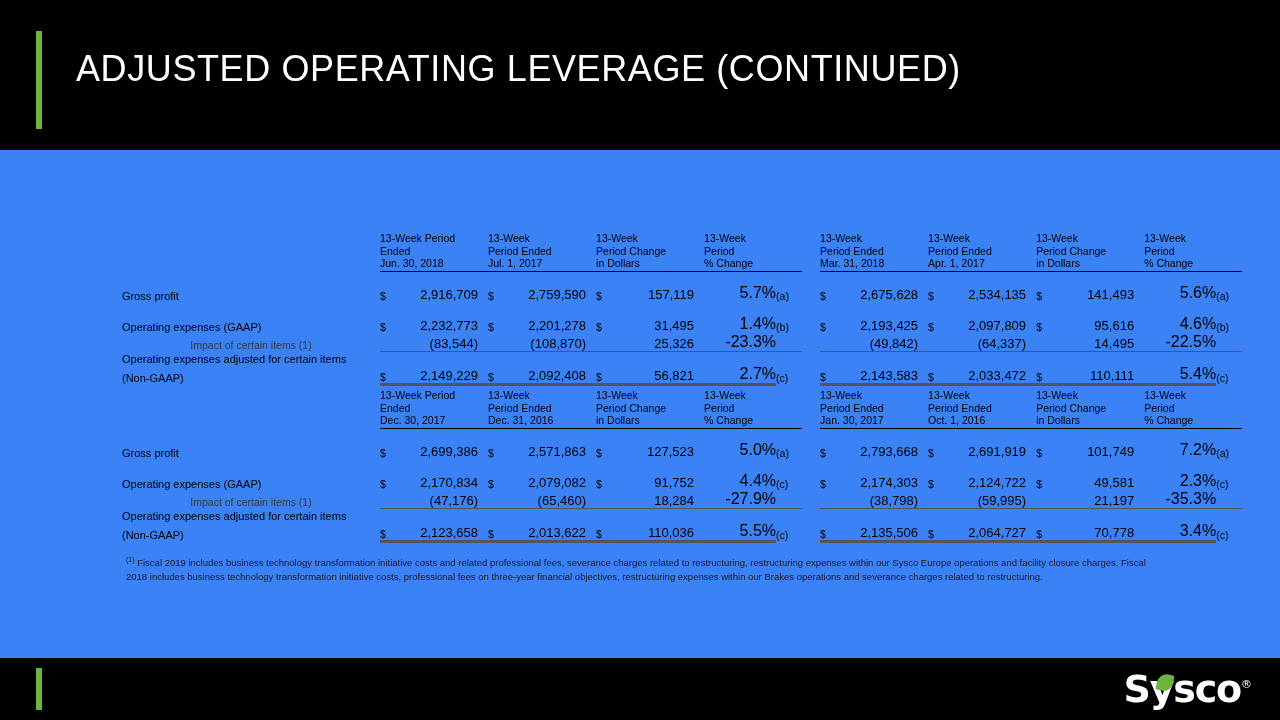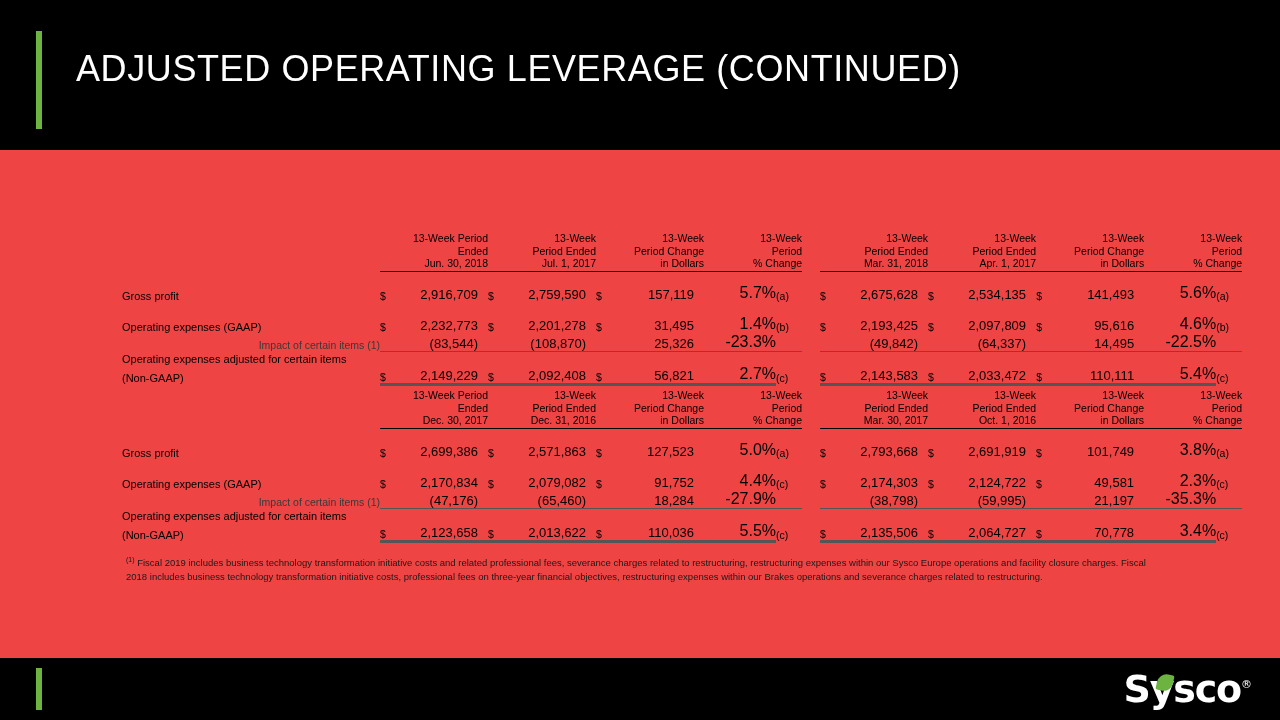--- a/index.html
+++ b/index.html
@@ -11,21 +11,21 @@
     width: 1280px;
     height: 720px;
     overflow: hidden;
     font-family: "Liberation Sans", sans-serif;
     color: #000000;
   }
   .slide {
     position: relative;
     width: 1280px;
     height: 720px;
-    background: #ef4444;
+    background: #3b82f6;
   }
 
   
   .header-band {
     position: absolute;
     left: 0;
     top: 0;
     width: 1280px;
     height: 150px;
     background: #000000;
@@ -135,41 +135,41 @@
   col.c-label  { width: 258px; }
   col.c-cur    { width: 14px;  }
   col.c-num    { width: 84px;  }
   col.c-gap    { width: 10px;  }
   col.c-pct    { width: 72px;  }
   col.c-note   { width: 26px;  }
   col.c-spacer { width: 18px;  }
 
   
   .hdr {
-    text-align: right;
+    text-align: left;
     font-weight: bold;
     font-size: 10.5px;
     line-height: 12.5px;
     padding-bottom: 2px;
     white-space: nowrap;
   }
   .hdr-underline { border-bottom: 1.3px solid #000; }
   tr.header-row td { padding-bottom: 1px; }
   tr.header-spacer td { height: 12px; }
 
   
   .lbl {
     text-align: left;
     font-weight: bold;
     font-size: 11px;
     white-space: nowrap;
     padding-right: 4px;
   }
   .lbl-light {
-    text-align: right;
+    text-align: center;
     font-weight: normal;
     font-size: 10.5px;
     color: #3a3a3a;
     white-space: nowrap;
   }
   .cur {
     text-align: left;
     font-weight: bold;
     font-size: 10.5px;
   }
@@ -483,21 +483,21 @@
           </td>
           <td class="hdr hdr-underline" colspan="2">
             <div>13-Week</div>
             <div>Period</div>
             <div>% Change</div>
           </td>
           <td></td>
           <td class="hdr hdr-underline" colspan="3">
             <div>13-Week</div>
             <div>Period Ended</div>
-            <div>Mar. 30, 2017</div>
+            <div>Jan. 30, 2017</div>
           </td>
           <td class="hdr hdr-underline" colspan="3">
             <div>13-Week</div>
             <div>Period Ended</div>
             <div>Oct. 1, 2016</div>
           </td>
           <td class="hdr hdr-underline" colspan="3">
             <div>13-Week</div>
             <div>Period Change</div>
             <div>in Dollars</div>
@@ -529,21 +529,21 @@
           <td></td>
           <td class="cur">$</td>
           <td class="num num-b">2,793,668</td>
           <td></td>
           <td class="cur">$</td>
           <td class="num num-b">2,691,919</td>
           <td></td>
           <td class="cur">$</td>
           <td class="num num-b">101,749</td>
           <td></td>
-          <td class="pct num-b">3.8%</td>
+          <td class="pct num-b">7.2%</td>
           <td class="note">(a)</td>
         </tr>
 
         <tr class="gap-sm">
             <td colspan="24"></td>
           </tr>
 
         <tr class="row-gaap">
           <td class="lbl">Operating expenses (GAAP)</td>
           <td class="cur">$</td>

